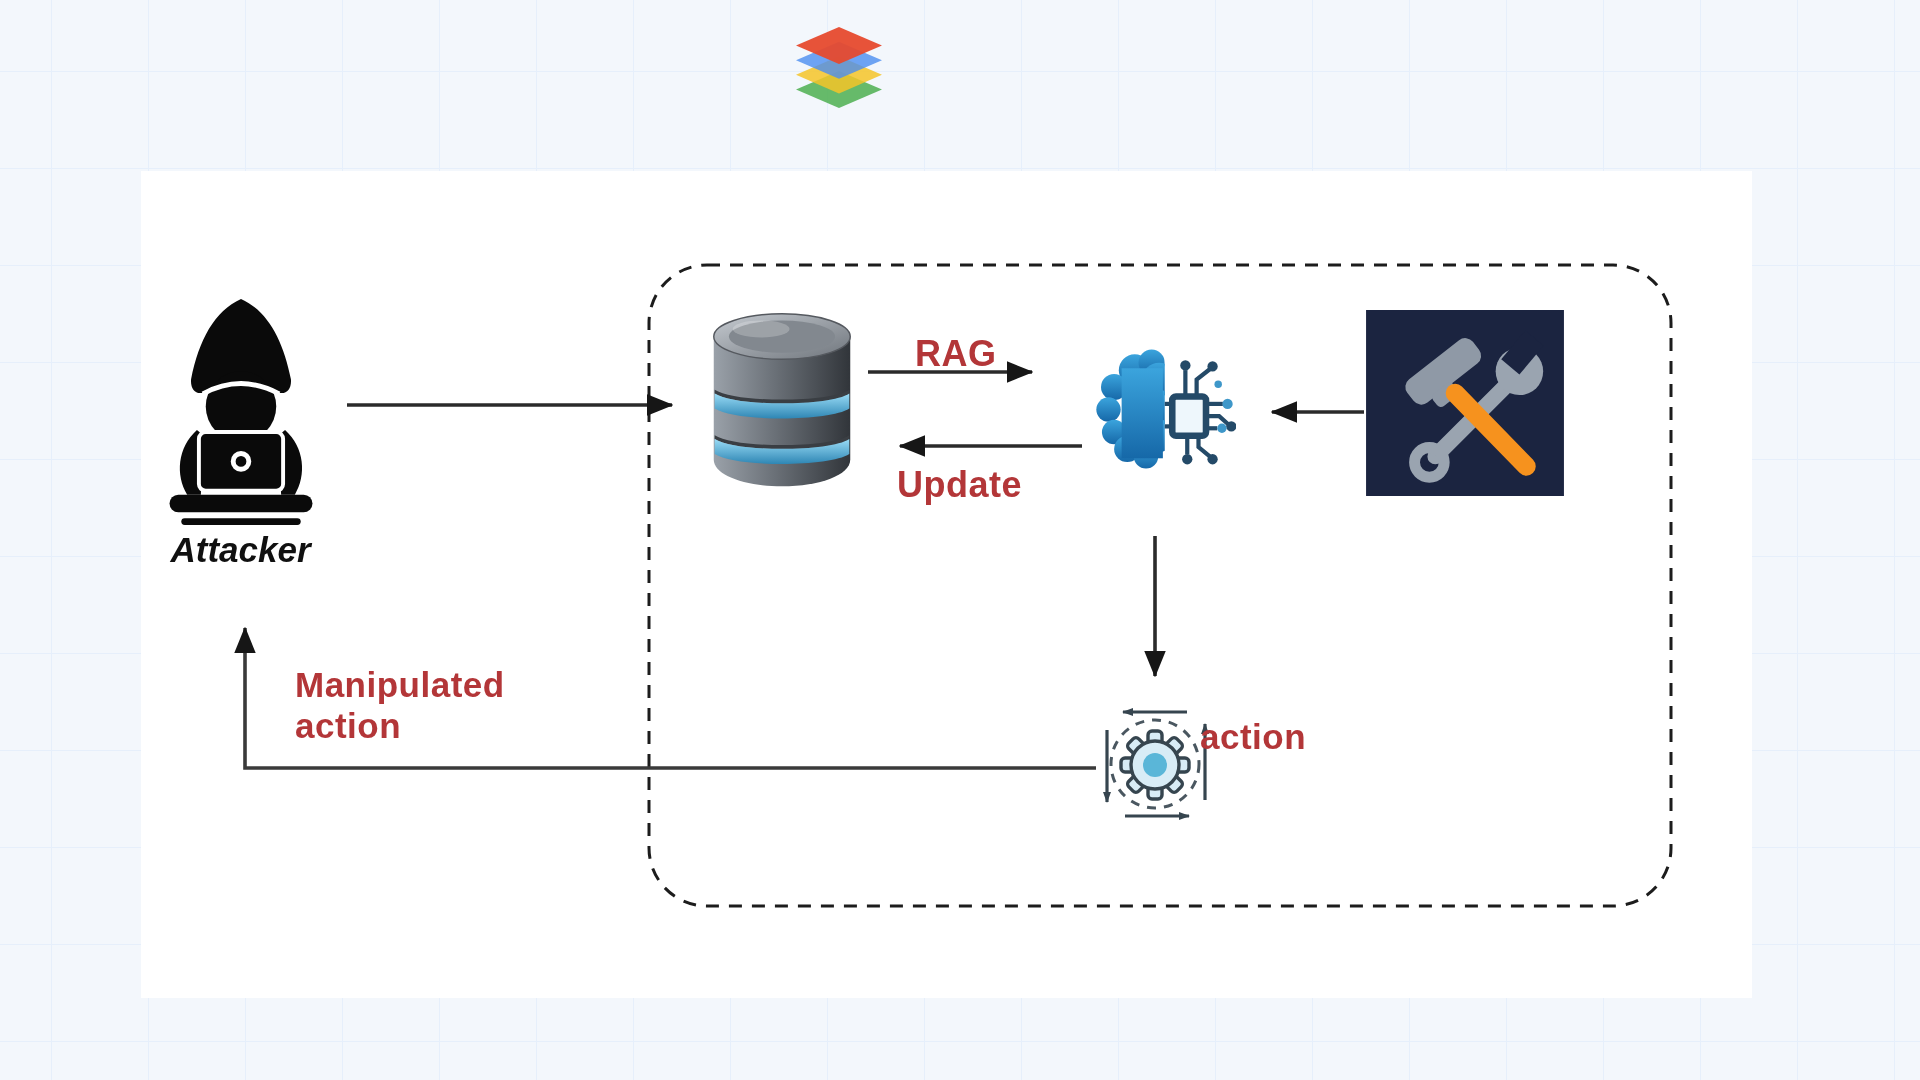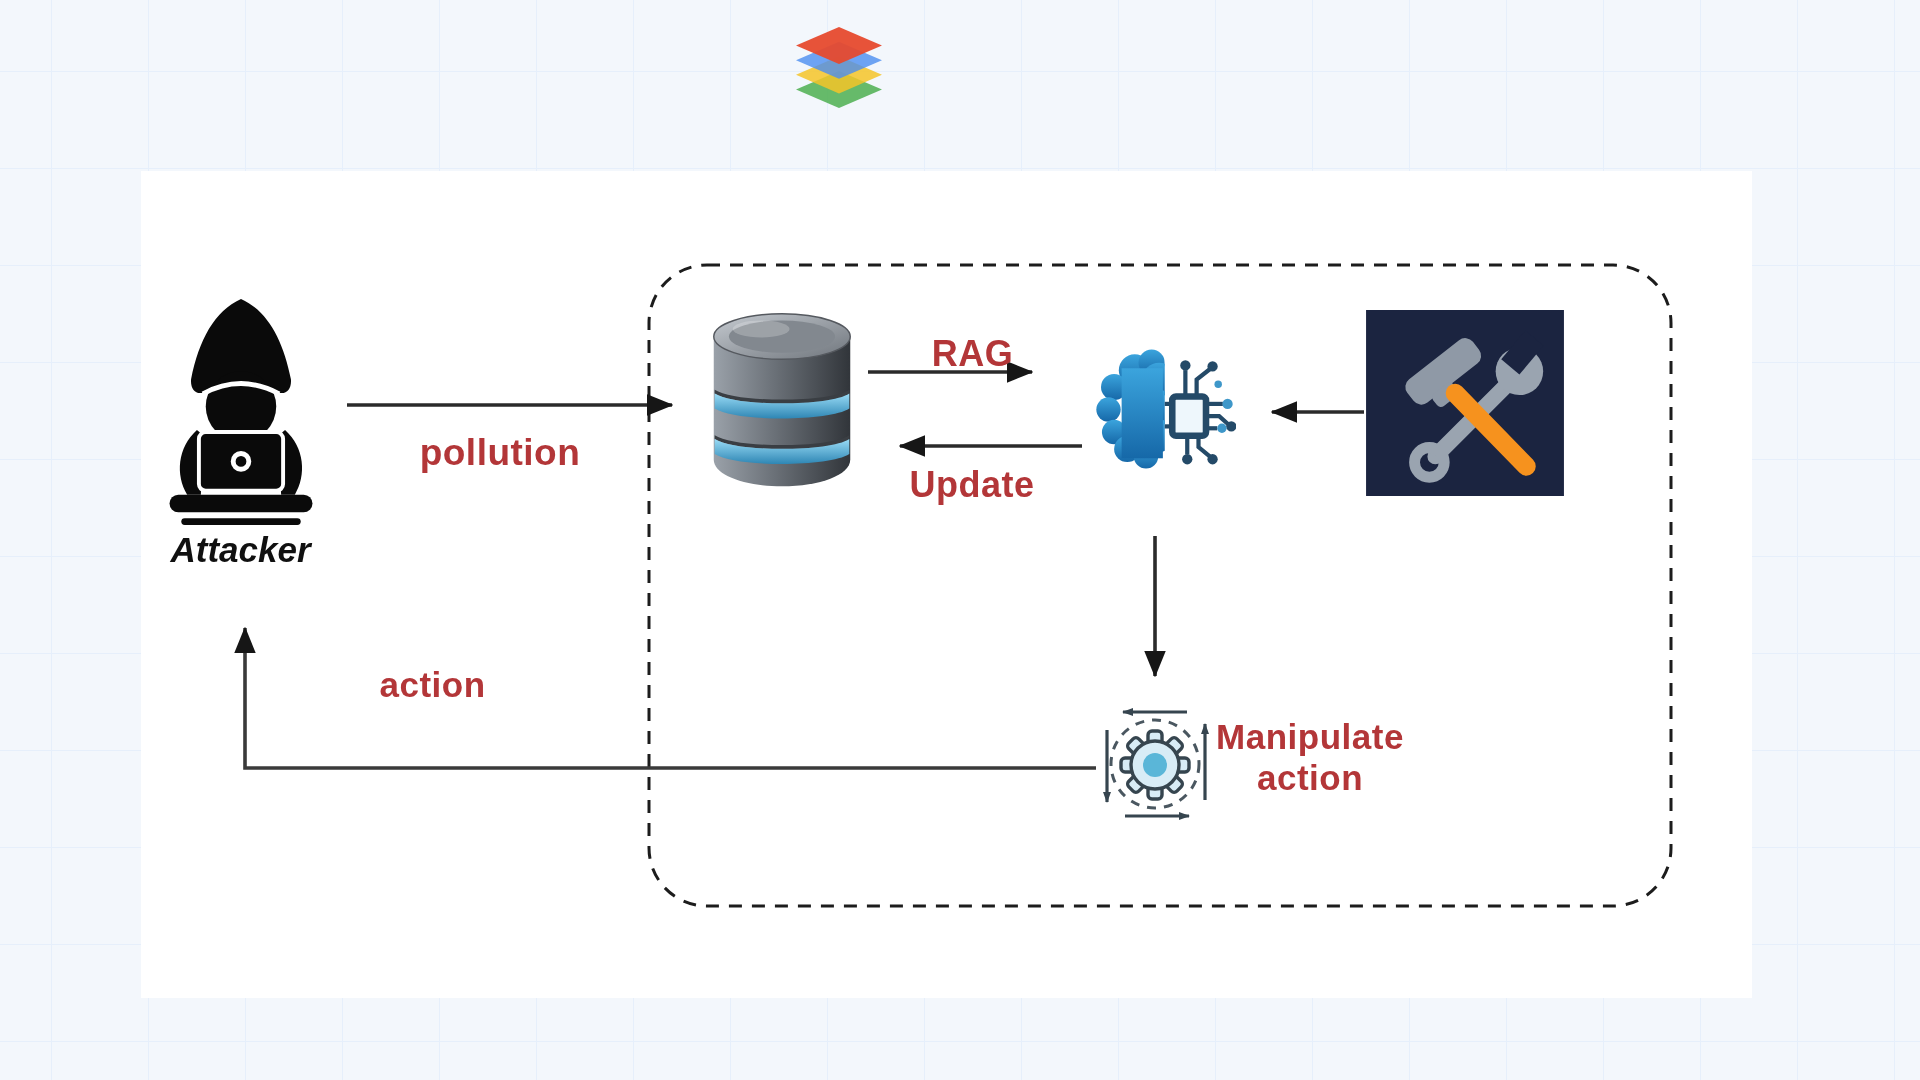--- a/index.html
+++ b/index.html
@@ -14,21 +14,21 @@
     background-position:51px 71px;
   }
   .stage{position:absolute;inset:0;}
   .panel{
     position:absolute;left:141px;top:171px;width:1611px;height:827px;
     background:#ffffff;
   }
   .overlay-svg{position:absolute;left:0;top:0;width:1920px;height:1080px;pointer-events:none;}
   .abs{position:absolute;}
   .red-label{
-    color:#b33638;font-weight:bold;text-align:center;line-height:1.16;
+    color:#b33638;font-weight:bold;text-align:left;line-height:1.16;
     letter-spacing:.5px;
   }
   .black-label{color:#101010;font-weight:bold;text-align:center;}
   .brand-text{
     color:#1e2634;font-weight:bold;font-size:42px;letter-spacing:1px;
     line-height:1;
   }
   .lbl-pollution{left:400px;top:432px;width:200px;font-size:37px;}
   .lbl-rag{left:915px;top:333px;width:115px;font-size:36px;}
   .lbl-update{left:897px;top:464px;width:150px;font-size:36px;}
@@ -183,24 +183,23 @@
         <rect x="-7" y="-34" width="14" height="68" rx="4"></rect>
         <rect x="-7" y="-34" width="14" height="68" rx="4" transform="rotate(45)"></rect>
         <rect x="-7" y="-34" width="14" height="68" rx="4" transform="rotate(90)"></rect>
         <rect x="-7" y="-34" width="14" height="68" rx="4" transform="rotate(135)"></rect>
       </g>
       <circle r="24" fill="#d8ecf6" stroke="#36454f" stroke-width="3.4"></circle>
       <circle r="12" fill="#5ab6d8"></circle>
     </g>
   </svg>
 
-  <div class="abs red-label lbl-pollution">pollution</div>
   <div class="abs red-label lbl-rag">RAG</div>
   <div class="abs red-label lbl-update">Update</div>
   <div class="abs red-label lbl-manipulate">
-    <div>Manipulate</div>
     <div>action</div>
   </div>
   <div class="abs red-label lbl-manipulated">
+    <div>Manipulated</div>
     <div>action</div>
   </div>
 
 </div>
 
 </body></html>

